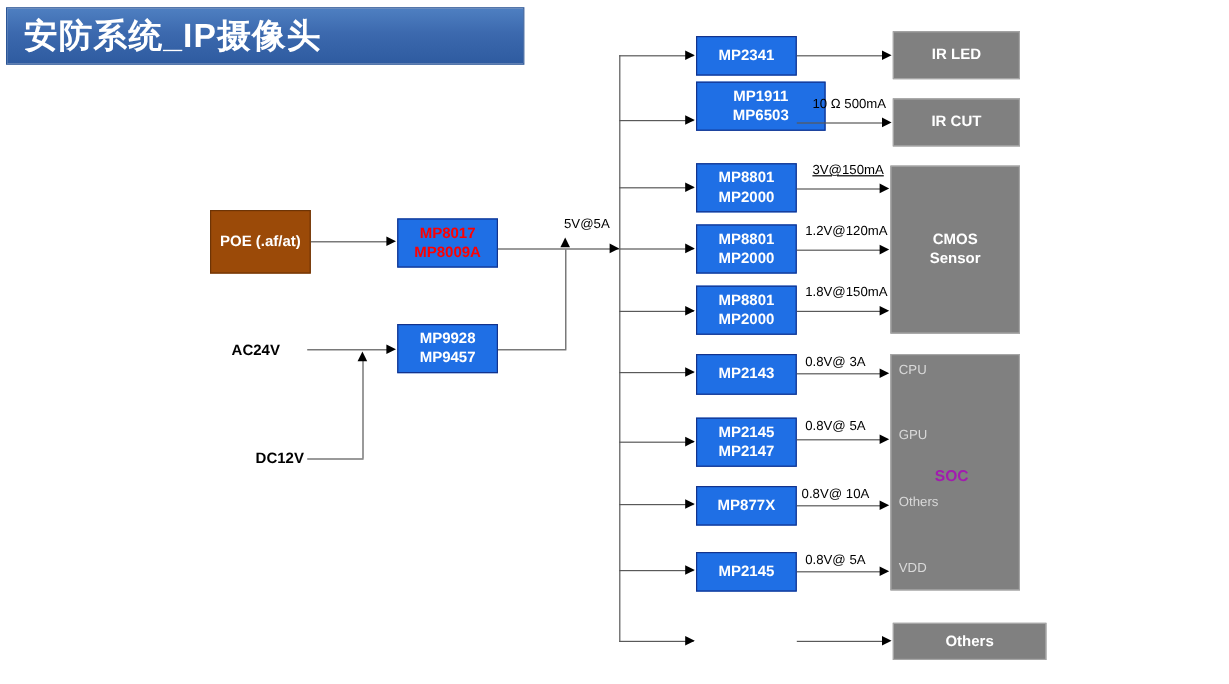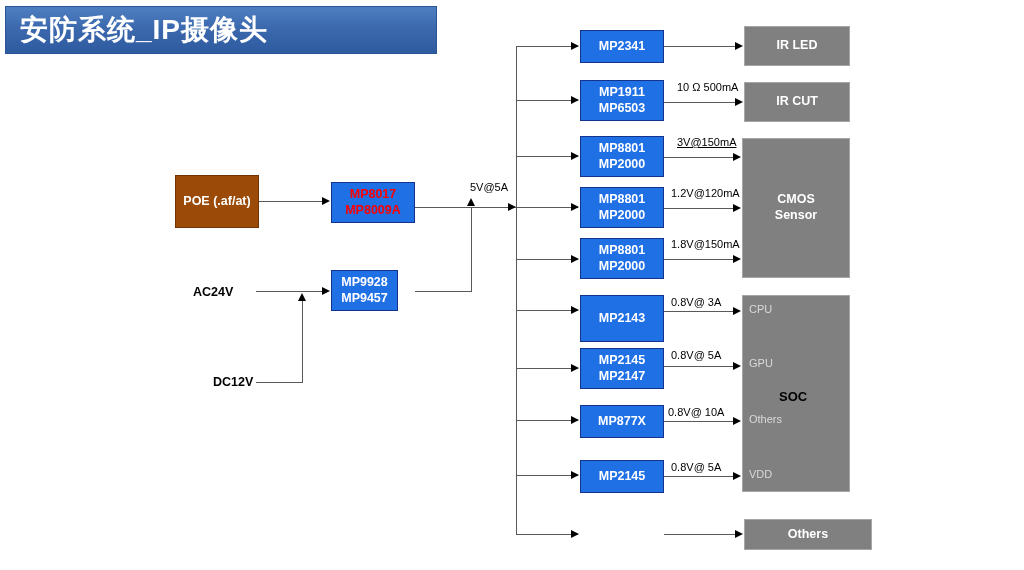--- a/index.html
+++ b/index.html
@@ -56,21 +56,21 @@
   .wire-label{
     position:absolute;color:#000000;font-size:11px;white-space:nowrap;
     font-weight:normal;
   }
   
   .soc-sub{
     position:absolute;color:#d9d9d9;font-size:11px;font-weight:normal;
     white-space:nowrap;
   }
   .soc-title{
-    position:absolute;color:#000000;font-size:13px;font-weight:bold;
+    position:absolute;color:#a21caf;font-size:13px;font-weight:bold;
   }
 
   
   .wire-h{position:absolute;height:1px;background:#595959;}
   .wire-v{position:absolute;width:1px;background:#595959;}
   .arrow-r{
     position:absolute;width:0;height:0;
     border-top:4.5px solid transparent;border-bottom:4.5px solid transparent;
     border-left:8px solid #000000;
   }
@@ -105,21 +105,21 @@
     <span>MP8009A</span>
   </div>
 
   <div class="wire-h" style="left:256px;top:291px;width:67px;"></div>
   <div class="arrow-r" style="left:322px;top:287px;"></div>
 
   <div class="wire-h" style="left:256px;top:382px;width:47px;"></div>
   <div class="wire-v" style="left:302px;top:300px;height:82px;"></div>
   <div class="arrow-u" style="left:298px;top:293px;"></div>
 
-  <div class="box box-blue" style="left:331px;top:270px;width:67px;height:41px;">
+  <div class="box box-blue" style="left:331px;top:270px;width:84px;height:41px;">
     <span>MP9928</span>
     <span>MP9457</span>
   </div>
 
   <div class="wire-h" style="left:415px;top:291px;width:57px;"></div>
   <div class="wire-v" style="left:471px;top:208px;height:83px;"></div>
   <div class="arrow-u" style="left:467px;top:198px;"></div>
 
   <div class="wire-h" style="left:415px;top:207px;width:101px;"></div>
   <div class="arrow-r" style="left:508px;top:203px;"></div>
@@ -133,21 +133,21 @@
     <span>MP2341</span>
   </div>
   <div class="wire-h" style="left:664px;top:46px;width:74px;"></div>
   <div class="arrow-r" style="left:735px;top:42px;"></div>
   <div class="box box-gray" style="left:744px;top:26px;width:106px;height:40px;">
     <span>IR LED</span>
   </div>
 
   <div class="wire-h" style="left:516px;top:100px;width:62px;"></div>
   <div class="arrow-r" style="left:571px;top:96px;"></div>
-  <div class="box box-blue" style="left:580px;top:80px;width:84px;height:41px;">
+  <div class="box box-blue" style="left:580px;top:68px;width:108px;height:41px;">
     <span>MP1911</span>
     <span>MP6503</span>
   </div>
   <div class="wire-label" style="left:677px;top:81px;">10 Ω 500mA</div>
   <div class="wire-h" style="left:664px;top:102px;width:74px;"></div>
   <div class="arrow-r" style="left:735px;top:98px;"></div>
   <div class="box box-gray cmos-block" style="left:742px;top:138px;width:108px;height:140px;">
     <span>CMOS</span>
     <span>Sensor</span>
   </div>
@@ -188,21 +188,21 @@
 
   <div class="box box-gray soc-block" style="left:742px;top:295px;width:108px;height:197px;"></div>
   <div class="soc-title" style="left:779px;top:389px;">SOC</div>
   <div class="soc-sub" style="left:749px;top:303px;">CPU</div>
   <div class="soc-sub" style="left:749px;top:357px;">GPU</div>
   <div class="soc-sub" style="left:749px;top:413px;">Others</div>
   <div class="soc-sub" style="left:749px;top:468px;">VDD</div>
 
   <div class="wire-h" style="left:516px;top:310px;width:62px;"></div>
   <div class="arrow-r" style="left:571px;top:306px;"></div>
-  <div class="box box-blue" style="left:580px;top:295px;width:84px;height:47px;">
+  <div class="box box-blue" style="left:580px;top:295px;width:84px;height:34px;">
     <span>MP2143</span>
   </div>
   <div class="wire-label" style="left:671px;top:296px;">0.8V@ 3A</div>
   <div class="wire-h" style="left:664px;top:311px;width:72px;"></div>
   <div class="arrow-r" style="left:733px;top:307px;"></div>
 
   <div class="wire-h" style="left:516px;top:368px;width:62px;"></div>
   <div class="arrow-r" style="left:571px;top:364px;"></div>
   <div class="box box-blue" style="left:580px;top:348px;width:84px;height:41px;">
     <span>MP2145</span>

